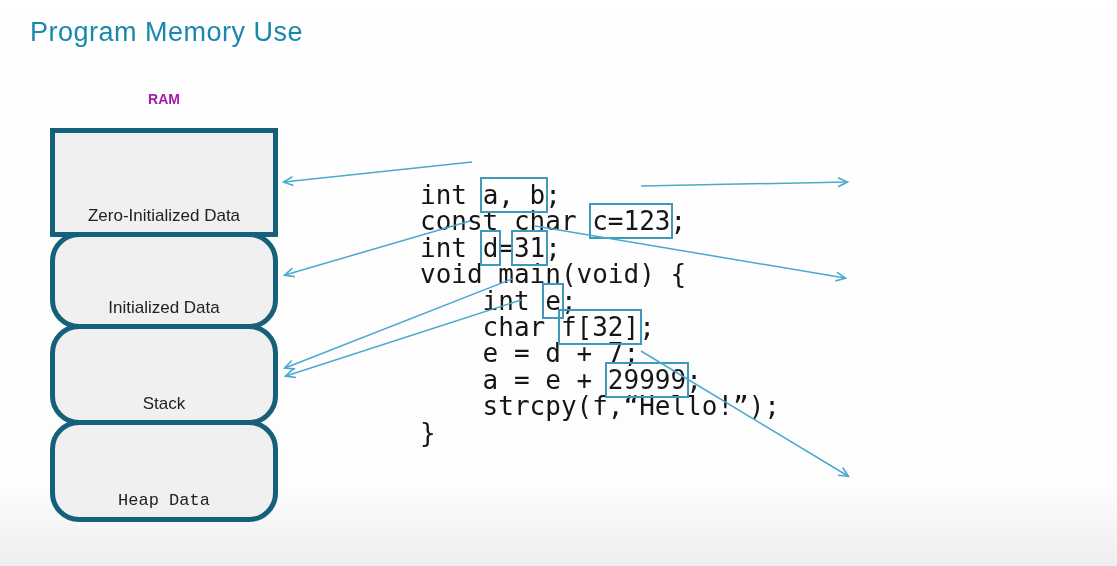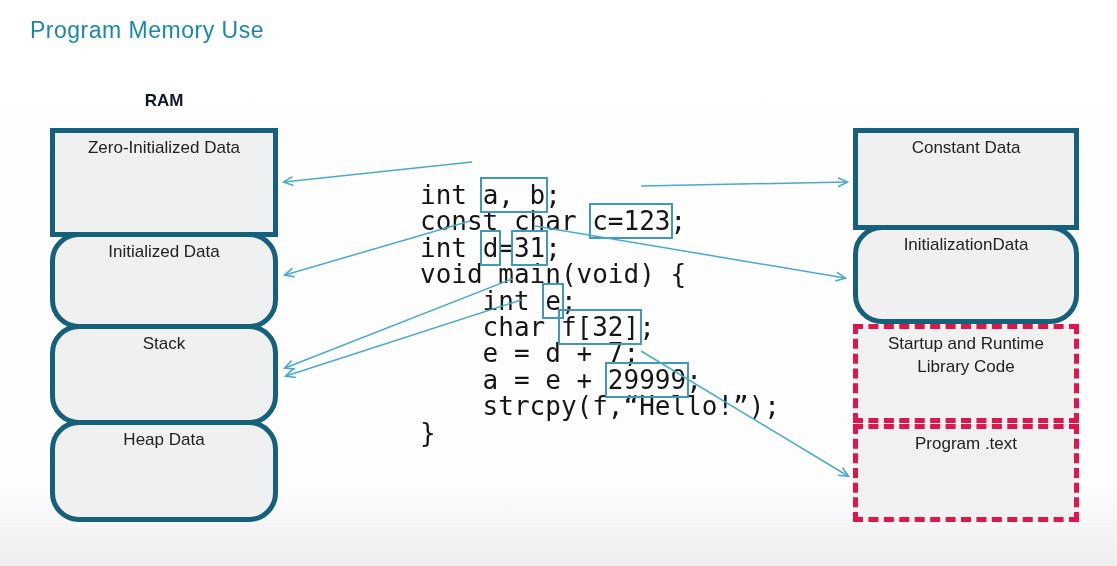--- a/index.html
+++ b/index.html
@@ -5,39 +5,39 @@
   html,body{margin:0;padding:0;}
   body{
     width:1117px;height:566px;overflow:hidden;
     font-family:"Liberation Sans",sans-serif;
     background:linear-gradient(180deg,#ffffff 0%,#fdfdfe 86%,#eeeef1 100%);
   }
   #canvas{position:relative;width:1117px;height:566px;}
 
   .slide-title{
     position:absolute;left:30px;top:17px;
-    font-size:23px;font-weight:500;letter-spacing:.5px;
+    font-size:27px;font-weight:500;letter-spacing:.5px;
     color:#1987ae;
   }
 
   .col-label{
     position:absolute;top:91px;
-    font-size:17px;font-weight:700;color:#0f172a;text-align:center;
+    font-size:14px;font-weight:700;color:#a21caf;text-align:center;
   }
   #ram-label{left:50px;width:228px;}
   #flash-label{left:853px;width:226px;}
 
   .mem-col{position:absolute;top:128px;display:flex;flex-direction:column;}
   #ram-col{left:50px;width:228px;}
   #flash-col{left:853px;width:226px;}
 
   .mem-block{
     box-sizing:border-box;width:100%;
     background:#f1f0f1;
-    display:flex;align-items:flex-start;justify-content:center;text-align:center;
+    display:flex;align-items:flex-end;justify-content:center;text-align:center;
     font-size:17px;color:#222;line-height:1.35;
     padding:4px 10px;
   }
   .mem-block.solid{border:5px solid #15617c;}
   .mem-block.solid + .mem-block.solid{margin-top:-5px;border-radius:29px;}
   .mem-block.dashed{border:5px dashed #e0164b;background:#f2f1f2;}
   .mem-block.dashed + .mem-block.dashed{margin-top:1px;}
   .mem-block.dashed:first-of-type{margin-top:2px;}
 
   #code{
@@ -65,36 +65,22 @@
   <div id="ram-col" class="mem-col">
       <div class="mem-block solid" style="height: 109px;">
         <span>Zero-Initialized Data</span>
       </div>
       <div class="mem-block solid" style="height: 97px;">
         <span>Initialized Data</span>
       </div>
       <div class="mem-block solid" style="height: 101px;">
         <span>Stack</span>
       </div>
-      <div class="mem-block solid" style="height: 102px;">
+      <div class="mem-block solid" style="height: 102px; font-family: Liberation Mono, monospace;">
         <span>Heap Data</span>
-      </div>
-    </div>
-  <div id="flash-col" class="mem-col">
-      <div class="mem-block solid" style="height: 102px;">
-        <span>Constant Data</span>
-      </div>
-      <div class="mem-block solid" style="height: 99px;">
-        <span>InitializationData</span>
-      </div>
-      <div class="mem-block dashed" style="height: 99px;">
-        <span>Startup and Runtime Library Code</span>
-      </div>
-      <div class="mem-block dashed" style="height: 98px;">
-        <span>Program .text</span>
       </div>
     </div>
 
   <div id="code"><div class="code-line"><span>int </span><span class="tok-box">a, b</span><span>;</span></div><div class="code-line"><span>const char </span><span class="tok-box">c=123</span><span>;</span></div><div class="code-line"><span>int </span><span class="tok-box">d</span><span>=</span><span class="tok-box">31</span><span>;</span></div><div class="code-line"><span>void main(void) {</span></div><div class="code-line"><span>    int </span><span class="tok-box">e</span><span>;</span></div><div class="code-line"><span>    char </span><span class="tok-box">f[32]</span><span>;</span></div><div class="code-line"><span>    e = d + 7;</span></div><div class="code-line"><span>    a = e + </span><span class="tok-box">29999</span><span>;</span></div><div class="code-line"><span>    strcpy(f,“Hello!”);</span></div><div class="code-line"><span>}</span></div></div>
 
   <svg id="wires" width="1117" height="566" viewBox="0 0 1117 566">
     <defs>
       <marker id="arrowhead" markerWidth="13" markerHeight="12" refX="10" refY="5.5" orient="auto" markerUnits="userSpaceOnUse">
         <path d="M1,1 L10.5,5.5 L1,10" fill="none" stroke="#4aa9cd" stroke-width="1.6"></path>
       </marker>

